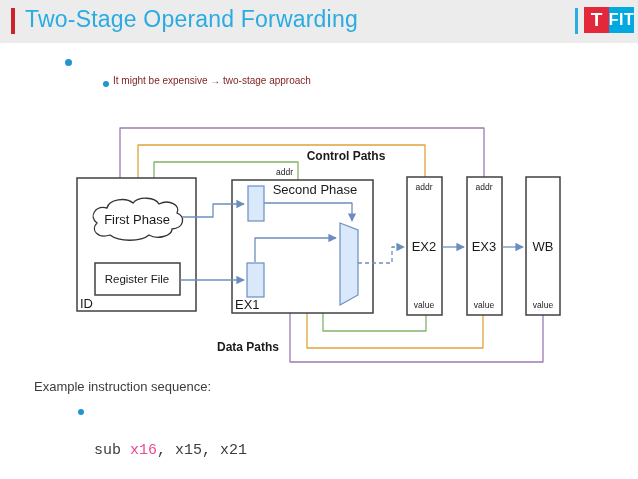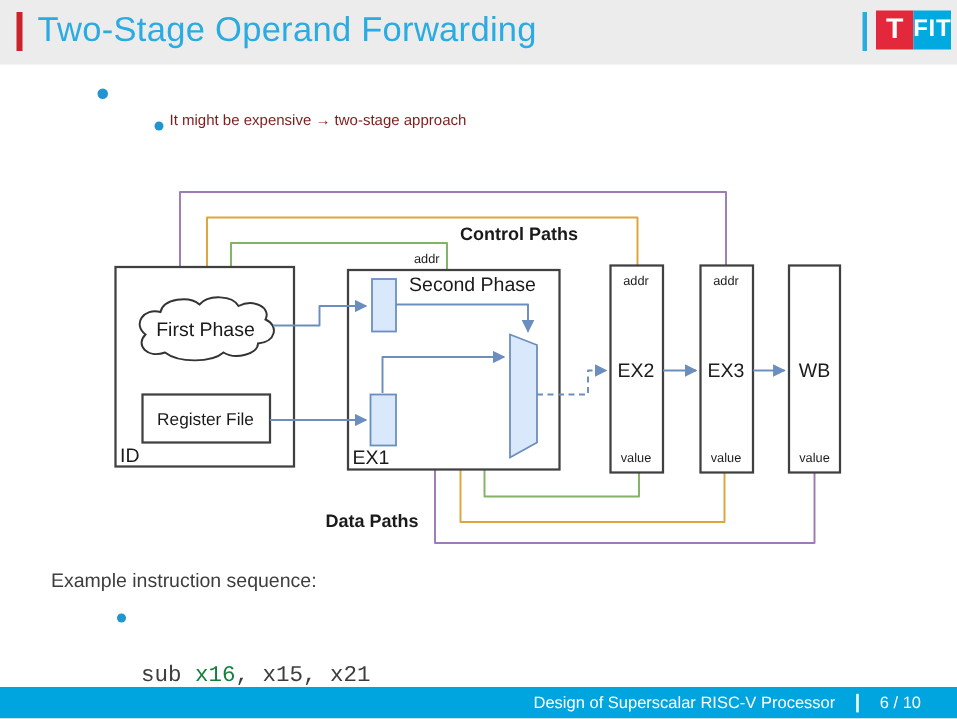--- a/index.html
+++ b/index.html
@@ -27,21 +27,21 @@
   .dia-box{fill:#ffffff;stroke:#404040;stroke-width:1.5;}
   .dia-line{fill:none;stroke-width:1.3;stroke-linejoin:round;}
   .t-stage{font-size:13px;}
   .t-port{font-size:8.5px;}
   .t-bold{font-size:12px;font-weight:bold;}
   
   .ex-head{position:absolute;left:34px;top:379px;font-size:13px;color:#3d3d3d;white-space:nowrap;}
   .code-dot{left:78px;top:409px;width:6px;height:6px;}
   .code{position:absolute;left:94px;top:401px;font-family:"Liberation Mono",monospace;
         font-size:15px;line-height:20px;color:#3d3d3d;white-space:pre;}
-  .code .acc{color:#15803d;}
+  .code .acc{color:#ec4899;}
   
   .ftr{position:absolute;left:0;top:458px;width:638px;height:21px;background:#00a5e0;
        display:flex;align-items:center;justify-content:flex-end;padding-right:24px;box-sizing:border-box;
        color:#fff;font-size:11px;gap:13px;}
   .ftr-sep{font-weight:bold;font-size:13px;transform:translateY(-1px);}
 </style>
 </head>
 <body>
 
 <div class="slide">
@@ -122,19 +122,14 @@
     <text class="t-port" x="483" y="190" text-anchor="middle">value</text>
   </svg>
 
   <div class="ex-head">Example instruction sequence:</div>
   <div class="dot code-dot"></div>
   <div class="code">
     <div><span>sub </span><span class="acc">x16</span><span>, x15, x21</span></div>
     
   </div>
 
-  <div class="ftr">
-    <span>Design of Superscalar RISC-V Processor</span>
-    <span class="ftr-sep">|</span>
-    <span>6 / 10</span>
-  </div>
 
 </div>
 
 </body></html>

